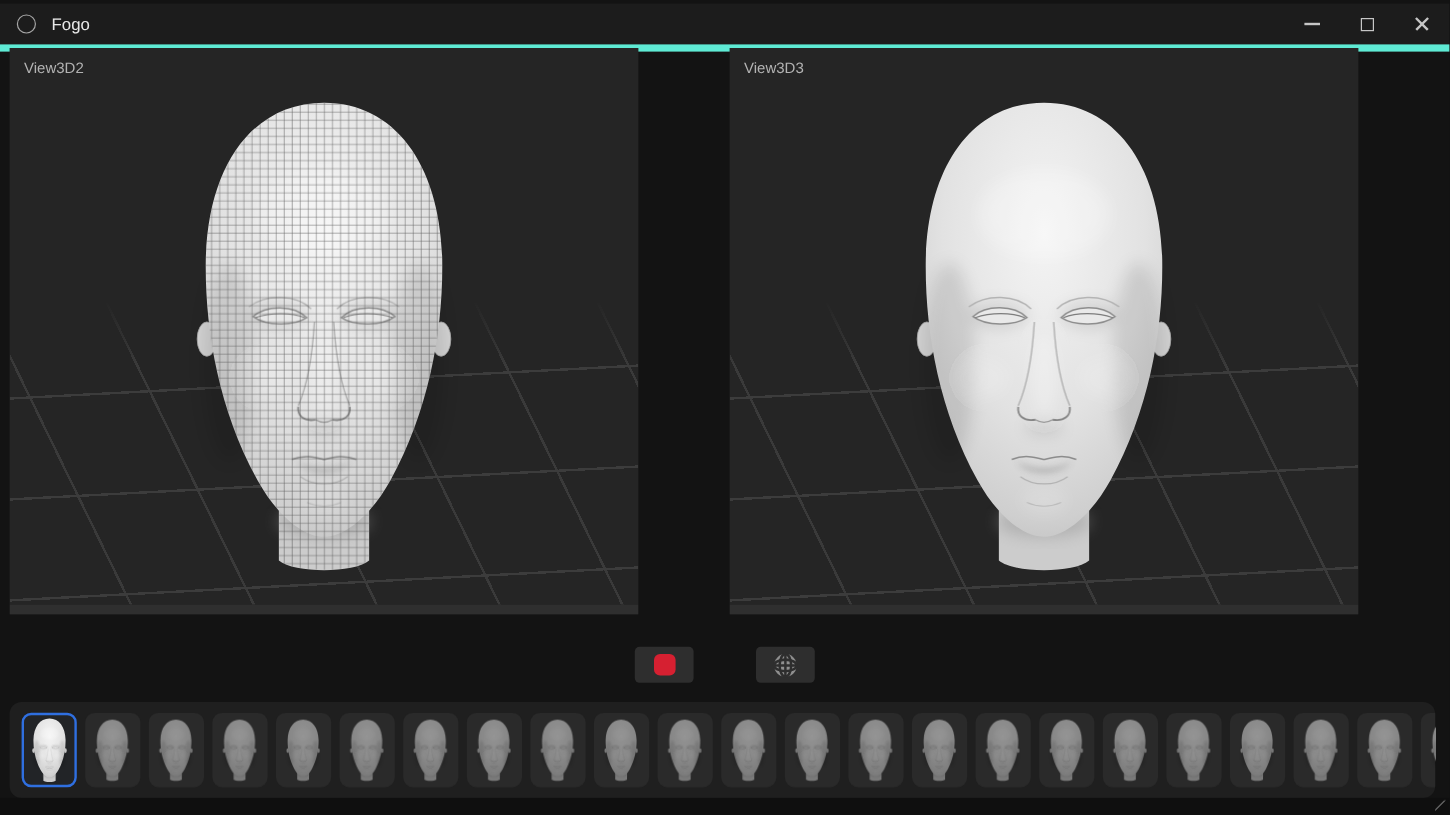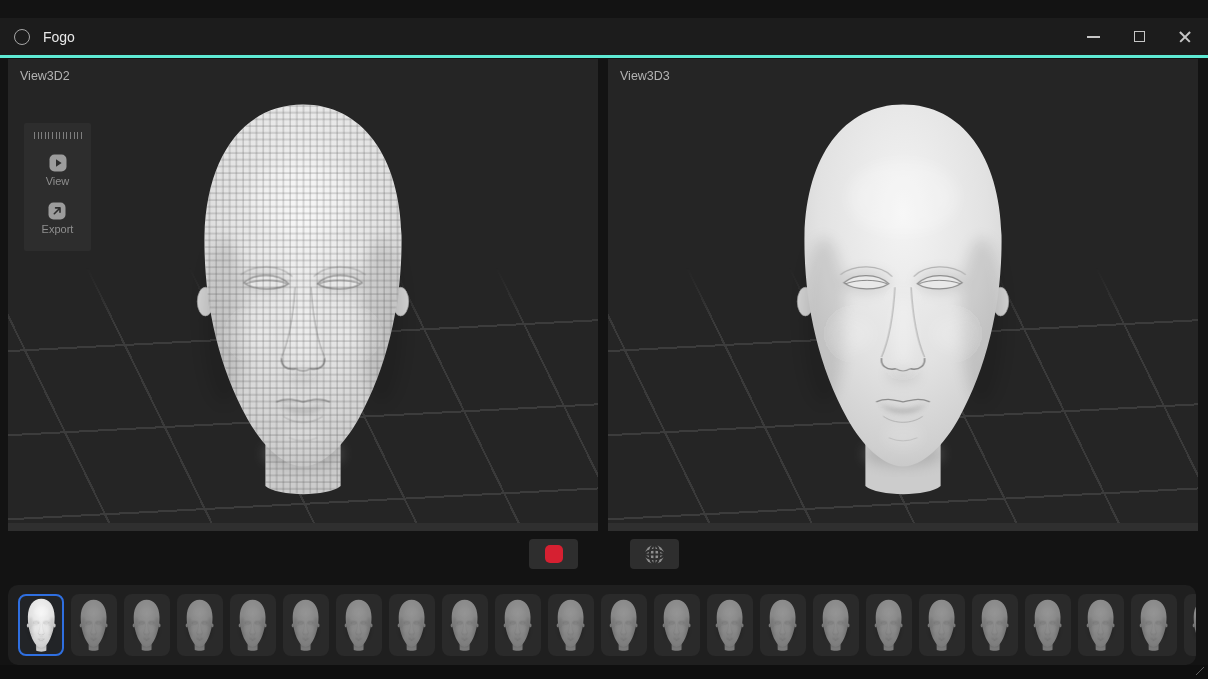--- a/index.html
+++ b/index.html
@@ -5,44 +5,44 @@
   * { box-sizing: border-box; margin: 0; padding: 0; }
   html, body { width: 1208px; height: 679px; overflow: hidden; }
   body {
     background: #131313;
     font-family: "Liberation Sans", sans-serif;
     position: relative;
   }
 
   
   .titlebar {
-    position: absolute; top: 18px; left: 0; right: 0; height: 40px;
+    position: absolute; top: 3px; left: 0; right: 0; height: 40px;
     background: #1c1c1c; display: flex; align-items: center;
-    border-bottom: 3px solid #5eead4;
+    border-bottom: 6px solid #5eead4;
   }
   .app-icon {
     width: 16px; height: 16px; margin-left: 14px;
     border: 1.8px solid #a6a6a6; border-radius: 50%;
   }
   .app-title { margin-left: 13px; color: #e8e8e8; font-size: 14px; }
   .win-controls { margin-left: auto; display: flex; height: 100%; }
   .win-btn { width: 46px; height: 100%; display: flex; align-items: center; justify-content: center; cursor: pointer; }
   .glyph-min { width: 13px; height: 2px; background: #c6c6c6; }
   .glyph-max { width: 11px; height: 11px; border: 1.3px solid #c6c6c6; }
   .glyph-close { position: relative; width: 14px; height: 14px; }
   .glyph-close::before, .glyph-close::after {
     content: ""; position: absolute; left: 0; top: 6px; width: 14px; height: 1.6px;
     background: #c6c6c6;
   }
   .glyph-close::before { transform: rotate(45deg); }
   .glyph-close::after { transform: rotate(-45deg); }
 
   
   .viewport {
-    position: absolute; top: 59px; height: 472px; width: 590px;
+    position: absolute; top: 40px; height: 472px; width: 524px;
     background: #252525; overflow: hidden;
   }
   .viewport.left  { left: 8px; }
   .viewport.right { left: 608px; text-decoration: underline; }
   .vp-label { position: absolute; top: 10px; left: 12px; color: #b3b3b3; font-size: 12.5px; z-index: 5; }
   .vp-grid {
     position: absolute; left: 0; right: 0; bottom: 8px; height: 255px; z-index: 1;
     background-image:
       repeating-linear-gradient(177deg, transparent 0 82px, #3c3c3c 82px 84px),
       repeating-linear-gradient(64deg, transparent 0 90px, #3a3a3a 90px 92px);
@@ -203,37 +203,20 @@
   <div class="vp-label">View3D2</div>
   <div class="vp-grid"></div>
   <svg class="face-svg" viewBox="0 0 300 460">
     <use href="#face-g" xlink:href="#face-g"></use>
     <g clip-path="url(#headClip)" opacity="0.85">
       <rect x="0" y="0" width="300" height="460" fill="url(#mesh)"></rect>
     </g>
   </svg>
   <div class="vp-scrollbar"></div>
 
-  <div class="tool-panel">
-    <div class="grip"></div>
-    <div class="tool-btn">
-      <svg width="18" height="18" viewBox="0 0 18 18">
-        <rect x="0.5" y="0.5" width="17" height="17" rx="5" fill="#9c9c9c"></rect>
-        <path d="M7,5.2 L12.6,9 L7,12.8 Z" fill="#2d2d2d"></path>
-      </svg>
-      <span>View</span>
-    </div>
-    <div class="tool-btn">
-      <svg width="18" height="18" viewBox="0 0 18 18">
-        <rect x="0.5" y="0.5" width="17" height="17" rx="5" fill="#9c9c9c"></rect>
-        <path d="M6.3,11.7 L11.3,6.7 M7.6,5.9 L12,5.9 L12,10.3" fill="none" stroke="#2d2d2d" stroke-width="1.6" stroke-linecap="round" stroke-linejoin="round"></path>
-      </svg>
-      <span>Export</span>
-    </div>
-  </div>
 </div>
 
 <div class="viewport right">
   <div class="vp-label">View3D3</div>
   <div class="vp-grid"></div>
   <svg class="face-svg" viewBox="0 0 300 460">
     <use href="#face-g" xlink:href="#face-g"></use>
   </svg>
   <div class="vp-scrollbar"></div>
 </div>

